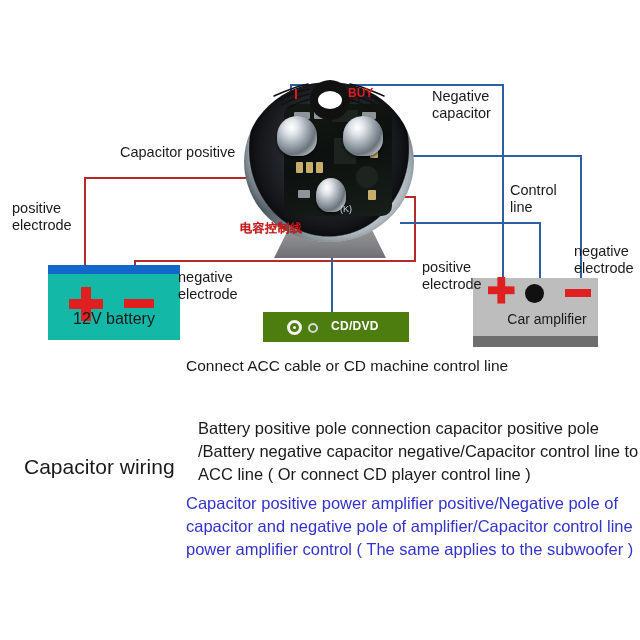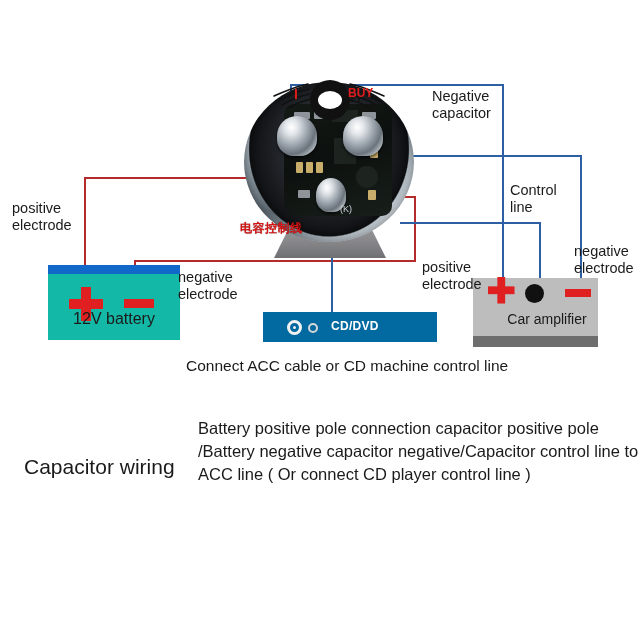--- a/index.html
+++ b/index.html
@@ -81,22 +81,21 @@
     left: 0; top: 33px; width: 148px;
     text-align: center;
     font-size: 14px;
     color: #1a1a1a;
   }
 
   
   #cd {
     left: 263px; top: 312px;
     width: 146px; height: 30px;
-    background: #0369a1;
-    padding-left: 28px;
+    background: #4d7c0f;
   }
   #cd-disc {
     position: absolute;
     left: 24px; top: 8px;
     width: 15px; height: 15px;
     border-radius: 50%;
     border: 3px solid #f2f2f2;
     box-sizing: border-box;
   }
   #cd-disc::after {
@@ -350,20 +349,21 @@
     <div id="amp-label">Car amplifier</div>
   </div>
   <div id="amp-foot" class="abs"></div>
 
   <div id="cd" class="abs">
     <div id="cd-disc"></div>
     <div id="cd-disc2"></div>
     <div id="cd-label">CD/DVD</div>
   </div>
 
+  <div class="lbl" style="left:120px; top:144px;">Capacitor positive</div>
 
   <div class="lbl" style="left:432px; top:88px;">Negative
 capacitor</div>
 
   <div class="lbl" style="left:510px; top:182px;">Control
 line</div>
 
   <div class="lbl" style="left:12px; top:200px;">positive
 electrode</div>
 
@@ -375,14 +375,15 @@
 
   <div class="lbl" style="left:574px; top:243px;">negative
 electrode</div>
 
   <div id="acc-caption">Connect ACC cable or CD machine control line</div>
 
   <div id="cap-wiring-title">Capacitor wiring</div>
 
   <div id="black-para">Battery positive pole connection capacitor positive pole /Battery negative capacitor negative/Capacitor control line to ACC line ( Or connect CD player control line )</div>
 
+  <div id="blue-para">Capacitor positive power amplifier positive/Negative pole of capacitor and negative pole of amplifier/Capacitor control line power amplifier control  ( The same applies to the subwoofer )</div>
 
 </div>
 
 </body></html>

